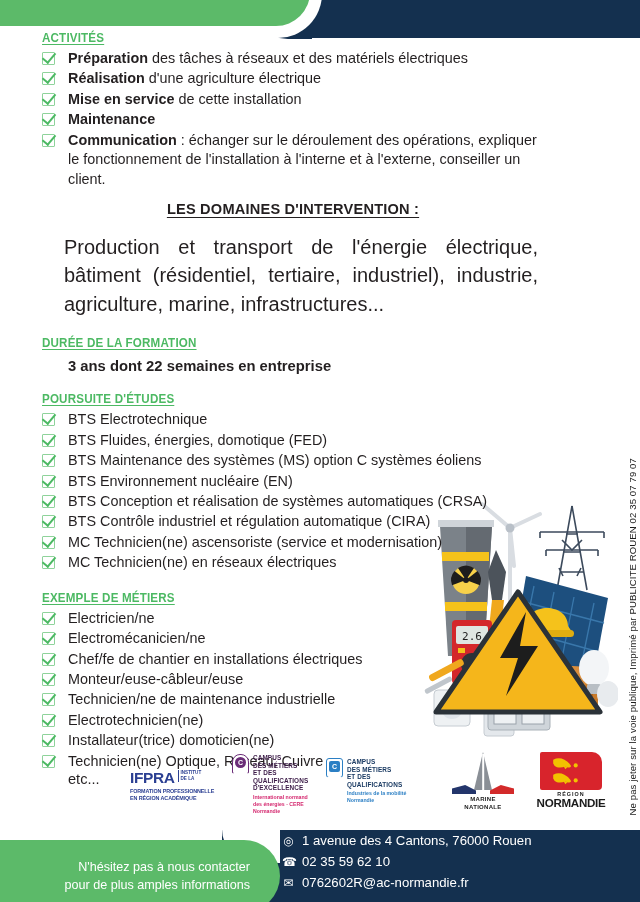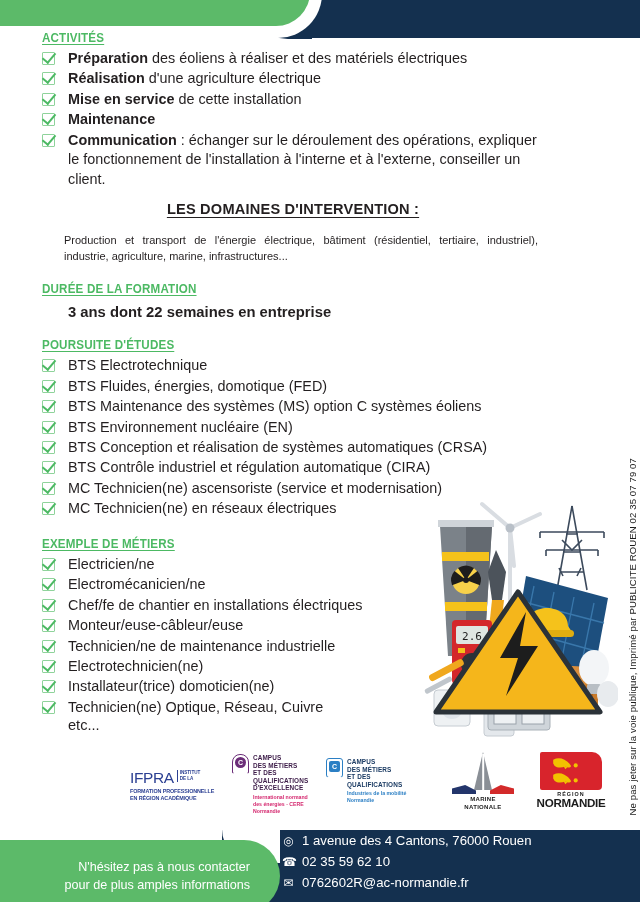--- a/index.html
+++ b/index.html
@@ -101,21 +101,21 @@
   .domaines-title {
     text-align: center;
     font-weight: bold;
     font-size: 14.6px;
     text-decoration: underline;
     text-underline-offset: 3px;
     margin: 12px 0 16px 0;
     letter-spacing: 0.2px;
   }
   .domaines-body {
-    font-size: 11px;
+    font-size: 20px;
     line-height: 1.42;
     text-align: justify;
     margin: 0 6px 0 22px;
   }
 
   .duree-value {
     font-weight: bold;
     font-size: 14.8px;
     margin: 8px 0 15px 26px;
   }
@@ -171,21 +171,21 @@
     font-size: 10.2px; font-weight: bold; line-height: 1.12;
     color: #1a1a2e; letter-spacing: -0.1px;
   }
   .devise {
     font-size: 5.6px; line-height: 1.45; color: #1a1a2e;
     font-style: italic; font-weight: bold; margin-top: 3px;
   }
 
   .ifpra { left: 130px; top: 22px; width: 96px; }
   .ifpra-row { display: flex; align-items: flex-start; gap: 3px; }
-  .ifpra-main { font-size: 15.5px; font-weight: normal; color: #2b3f92; letter-spacing: -0.4px; line-height: 1; }
+  .ifpra-main { font-size: 15.5px; font-weight: bold; color: #2b3f92; letter-spacing: -0.4px; line-height: 1; }
   .ifpra-small { font-size: 4.6px; color: #2b3f92; line-height: 1.3; font-weight: bold; border-left: 1px solid #2b3f92; padding-left: 2px; }
   .ifpra-sub { font-size: 5.4px; font-weight: bold; color: #2b3f92; line-height: 1.35; margin-top: 2px; letter-spacing: -0.1px; }
 
   .campus1 { left: 232px; top: 6px; width: 96px; display: flex; gap: 4px; }
   .campus2 { left: 326px; top: 10px; width: 100px; display: flex; gap: 4px; }
   .campus-mark {
     width: 17px; height: 20px; flex: none; position: relative;
   }
   .campus-mark .ribbon {
     position: absolute; left: 0; top: 0; width: 17px; height: 20px;
@@ -288,21 +288,21 @@
 <body>
 
 <div class="top-navy"></div>
 <div class="top-navy-notch"></div>
 <div class="top-green"></div>
 
 <div class="content">
 
   <h2 class="sec-title">ACTIVITÉS</h2>
   <ul class="checklist" id="activites-list">
-      <li><span class="chk"></span><span class="b">Préparation</span><span> des éoliens à réaliser et des matériels électriques</span></li>
+      <li><span class="chk"></span><span class="b">Préparation</span><span> des tâches à réseaux et des matériels électriques</span></li>
       <li><span class="chk"></span><span class="b">Réalisation</span><span> d'une agriculture électrique</span></li>
       <li><span class="chk"></span><span class="b">Mise en service</span><span> de cette installation</span></li>
       <li><span class="chk"></span><span class="b">Maintenance</span><span></span></li>
       <li><span class="chk"></span><span class="b">Communication</span><span> : échanger sur le déroulement des opérations, expliquer le fonctionnement de l'installation à l'interne et à l'externe, conseiller un client.</span></li>
     </ul>
 
   <div class="domaines-title">LES DOMAINES D'INTERVENTION :</div>
   <p class="domaines-body">Production et transport de l'énergie électrique, bâtiment (résidentiel, tertiaire, industriel), industrie, agriculture, marine, infrastructures...</p>
 
   <h2 class="sec-title spaced">DURÉE DE LA FORMATION</h2>

